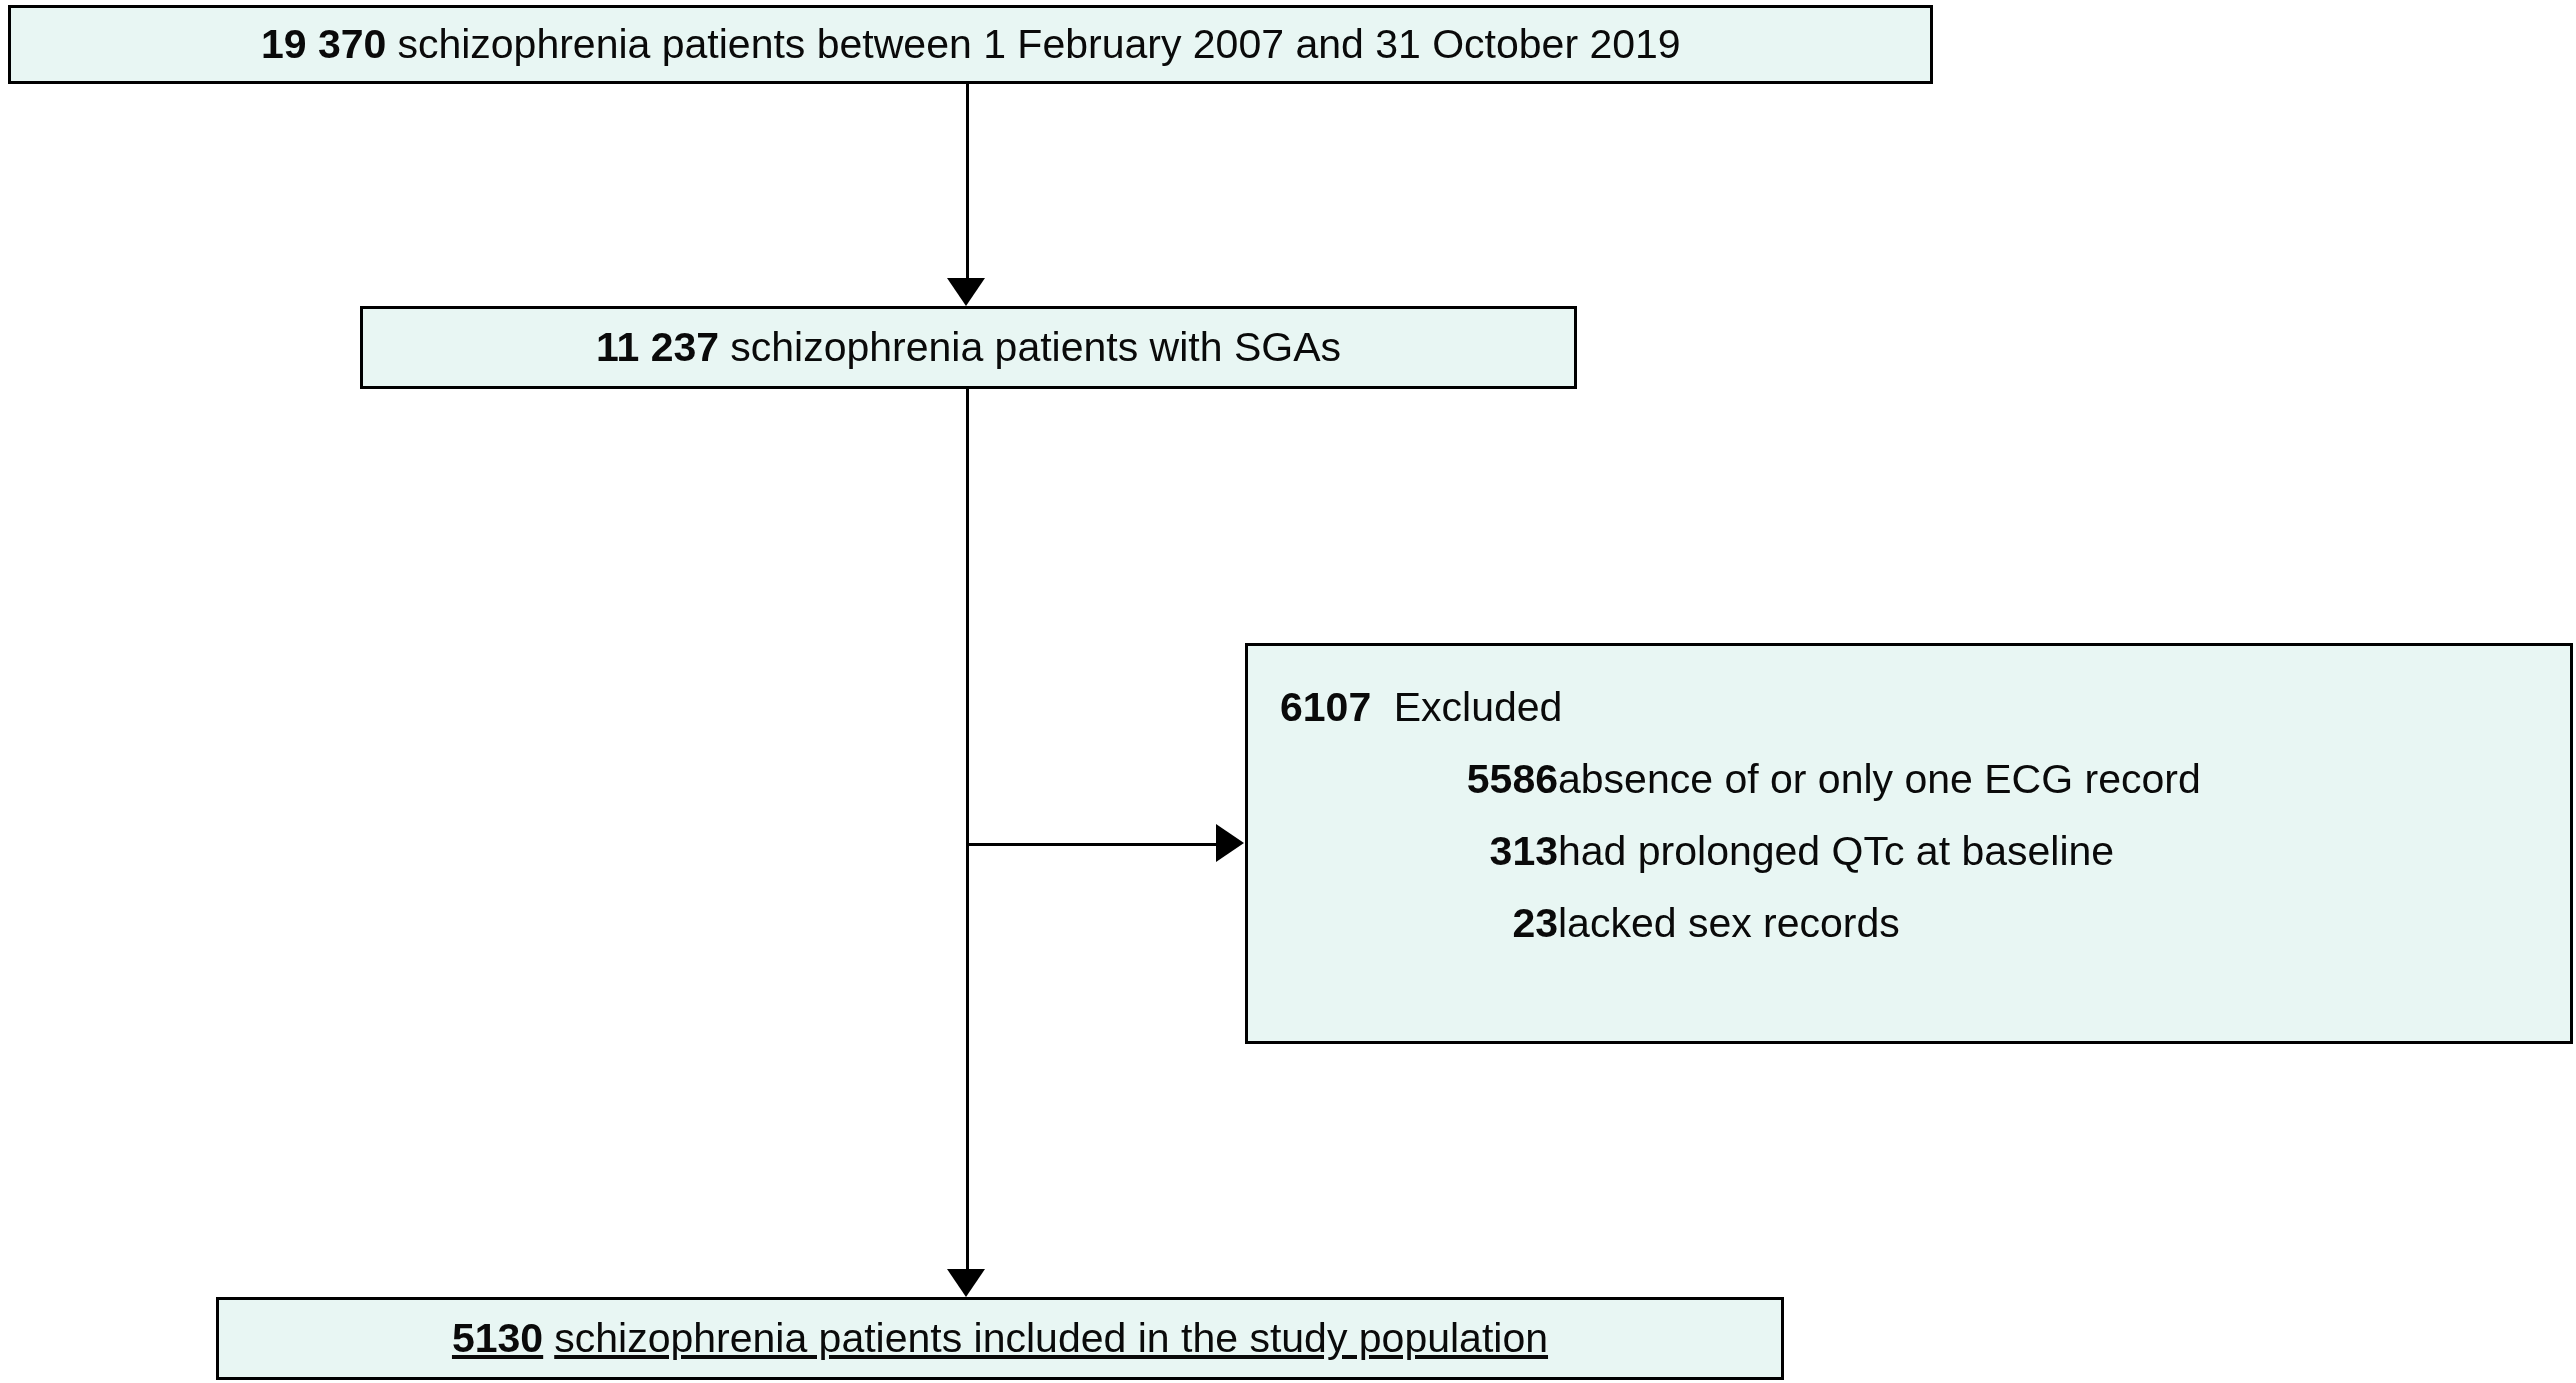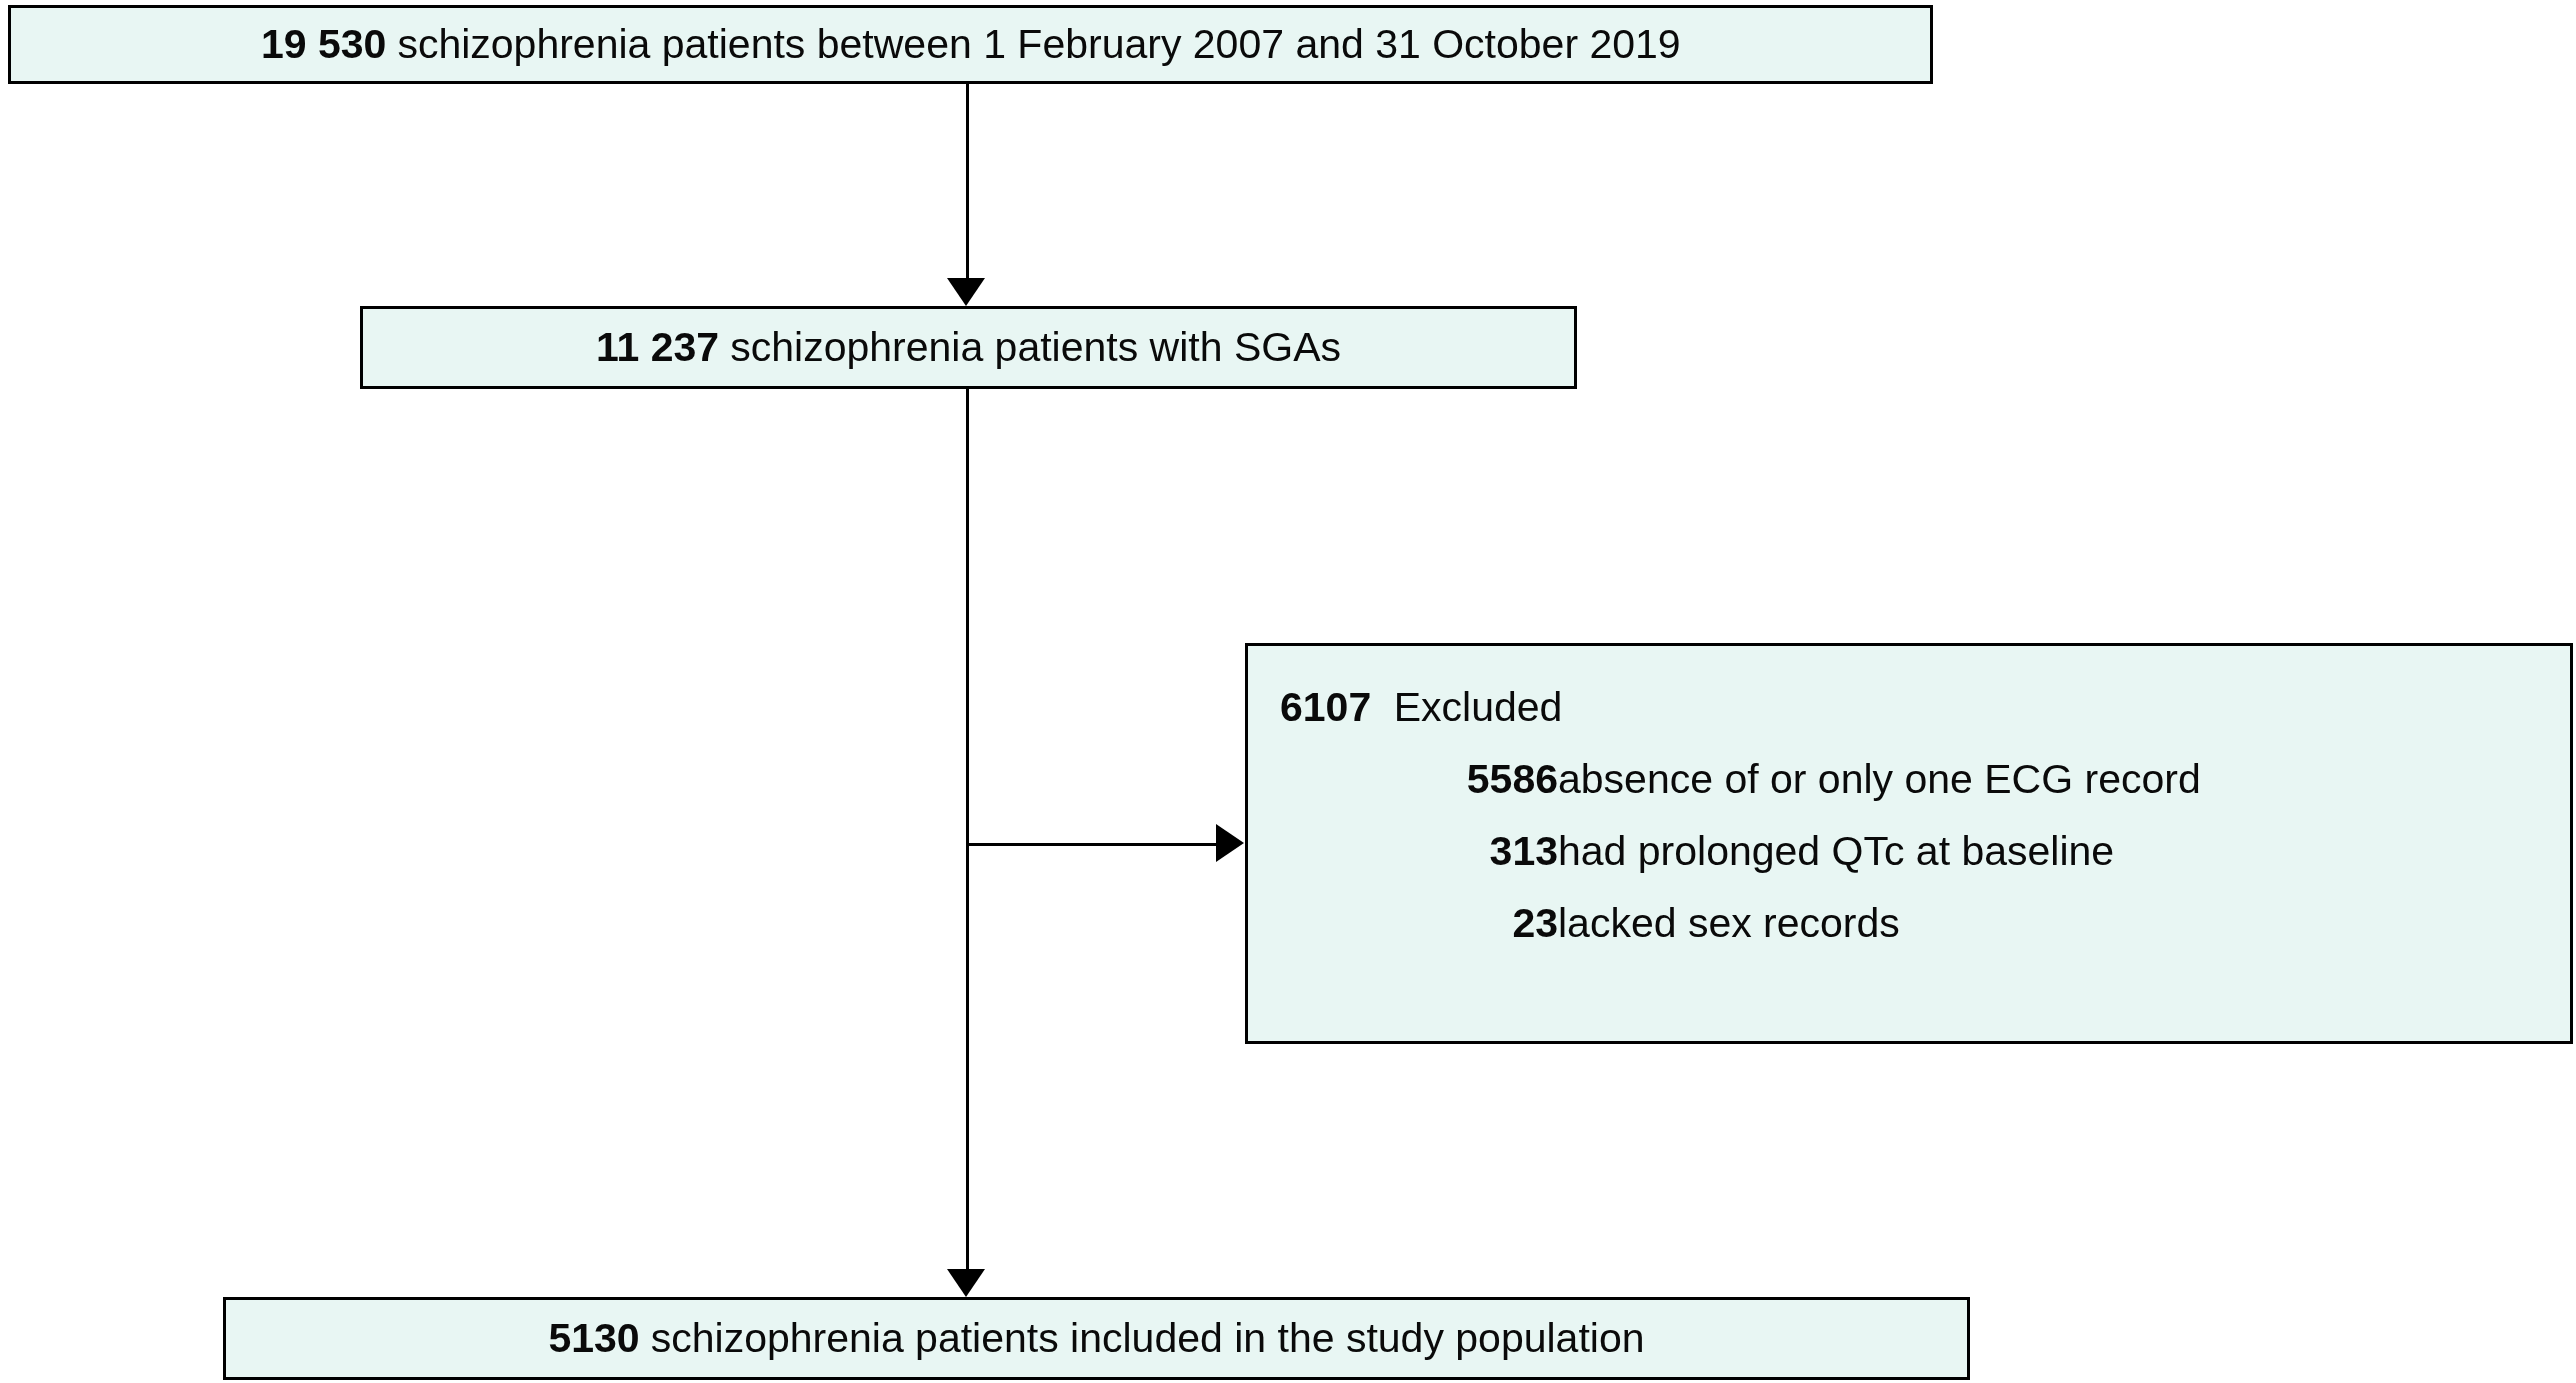--- a/index.html
+++ b/index.html
@@ -21,21 +21,21 @@
     white-space:nowrap;
   }
   .center-box{
     display:flex;
     align-items:center;
     justify-content:center;
   }
   .num{font-weight:700;margin-right:0.27em;}
   #box-top{left:8.3px;top:4.7px;width:1925px;height:79px;}
   #box-sga{left:360px;top:306px;width:1217px;height:83px;}
-  #box-final{left:223px;top:1297px;width:1747px;height:83px;}
+  #box-final{left:216px;top:1297px;width:1568px;height:83px;text-decoration:underline;}
   #box-excluded{
     left:1245px;top:643px;width:1328px;height:401px;
     padding-top:25px;
   }
   .ex-header{padding-left:32px;line-height:72px;}
   .ex-item{
     display:grid;
     grid-template-columns:310px auto;
     line-height:72px;
     white-space:nowrap;
@@ -61,21 +61,21 @@
   #arrow2-head{left:947px;top:1269px;}
   #branch-line{left:967px;top:843px;width:249px;}
   #branch-head{left:1216px;top:824px;}
 </style>
 </head>
 <body>
 
 <div class="canvas">
 
   <div class="box center-box" id="box-top">
-    <span class="num">19 530</span>
+    <span class="num">19 370</span>
     <span>schizophrenia patients between 1 February 2007 and 31 October 2019</span>
   </div>
 
   <div class="vline" id="arrow1-line"></div>
   <div class="arrowhead-down" id="arrow1-head"></div>
 
   <div class="box center-box" id="box-sga">
     <span class="num">11 237</span>
     <span>schizophrenia patients with SGAs</span>
   </div>

